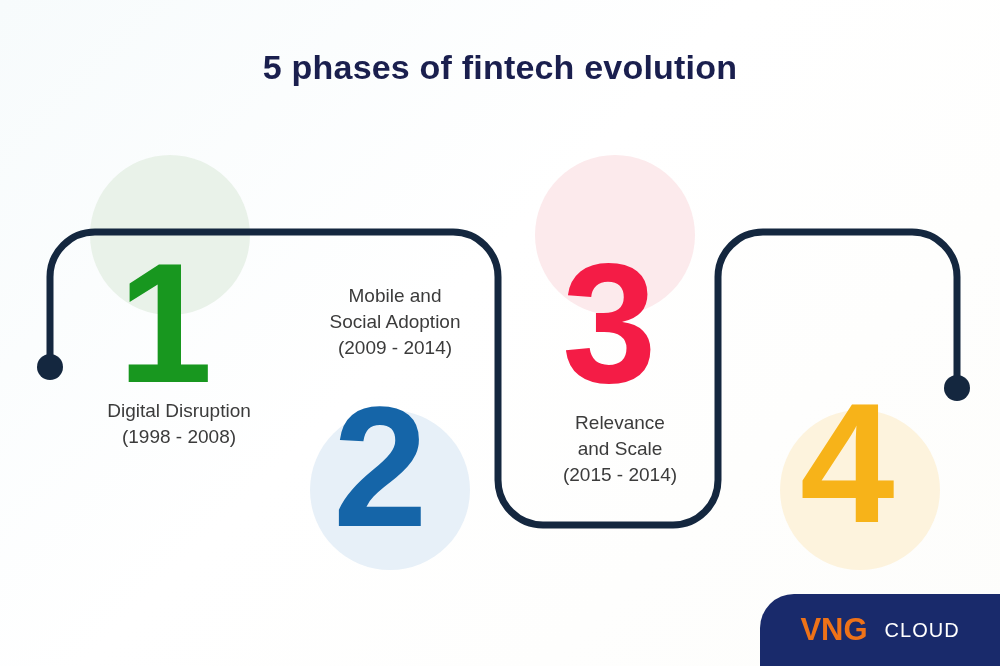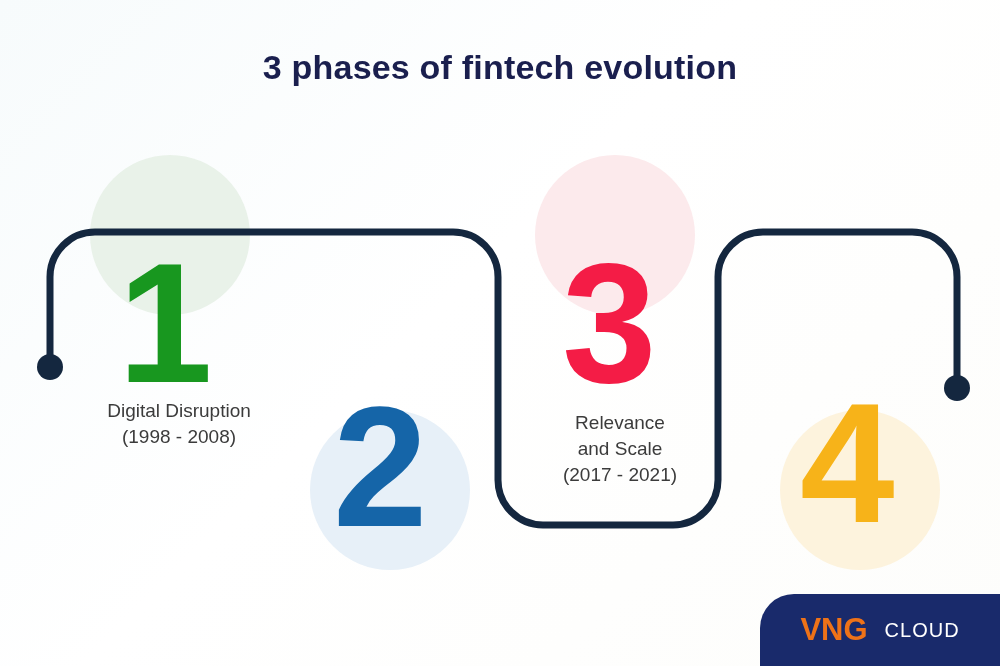--- a/index.html
+++ b/index.html
@@ -98,21 +98,21 @@
     letter-spacing: 1px;
   }
 </style>
 </head>
 <body>
 
 <div id="infographic">
 
   <div id="bg-wash"></div>
 
-  <div id="title">3 phases of fintech evolution</div>
+  <div id="title">5 phases of fintech evolution</div>
 
   <div class="blob" id="blob-1"></div>
   <div class="blob" id="blob-2"></div>
   <div class="blob" id="blob-3"></div>
   <div class="blob" id="blob-4"></div>
 
   <svg id="snake" width="1000" height="666" viewBox="0 0 1000 666">
     <path d="M 50 367
              L 50 277
              A 45 45 0 0 1 95 232
@@ -131,22 +131,25 @@
     <circle cx="957" cy="388" r="13" fill="#14273f"></circle>
   </svg>
 
   <div class="numeral" id="num-1">1</div>
   <div class="numeral" id="num-2">2</div>
   <div class="numeral" id="num-3">3</div>
   <div class="numeral" id="num-4">4</div>
 
   <div class="phase-label" id="label-1">Digital Disruption
 (1998 - 2008)</div>
+  <div class="phase-label" id="label-2">Mobile and
+Social Adoption
+(2009 - 2014)</div>
   <div class="phase-label" id="label-3">Relevance
 and Scale
-(2017 - 2021)</div>
+(2015 - 2014)</div>
 
   <div id="logo-panel">
     <span id="logo-vng">VNG</span>
     <span id="logo-cloud">CLOUD</span>
   </div>
 
 </div>
 
 </body></html>

